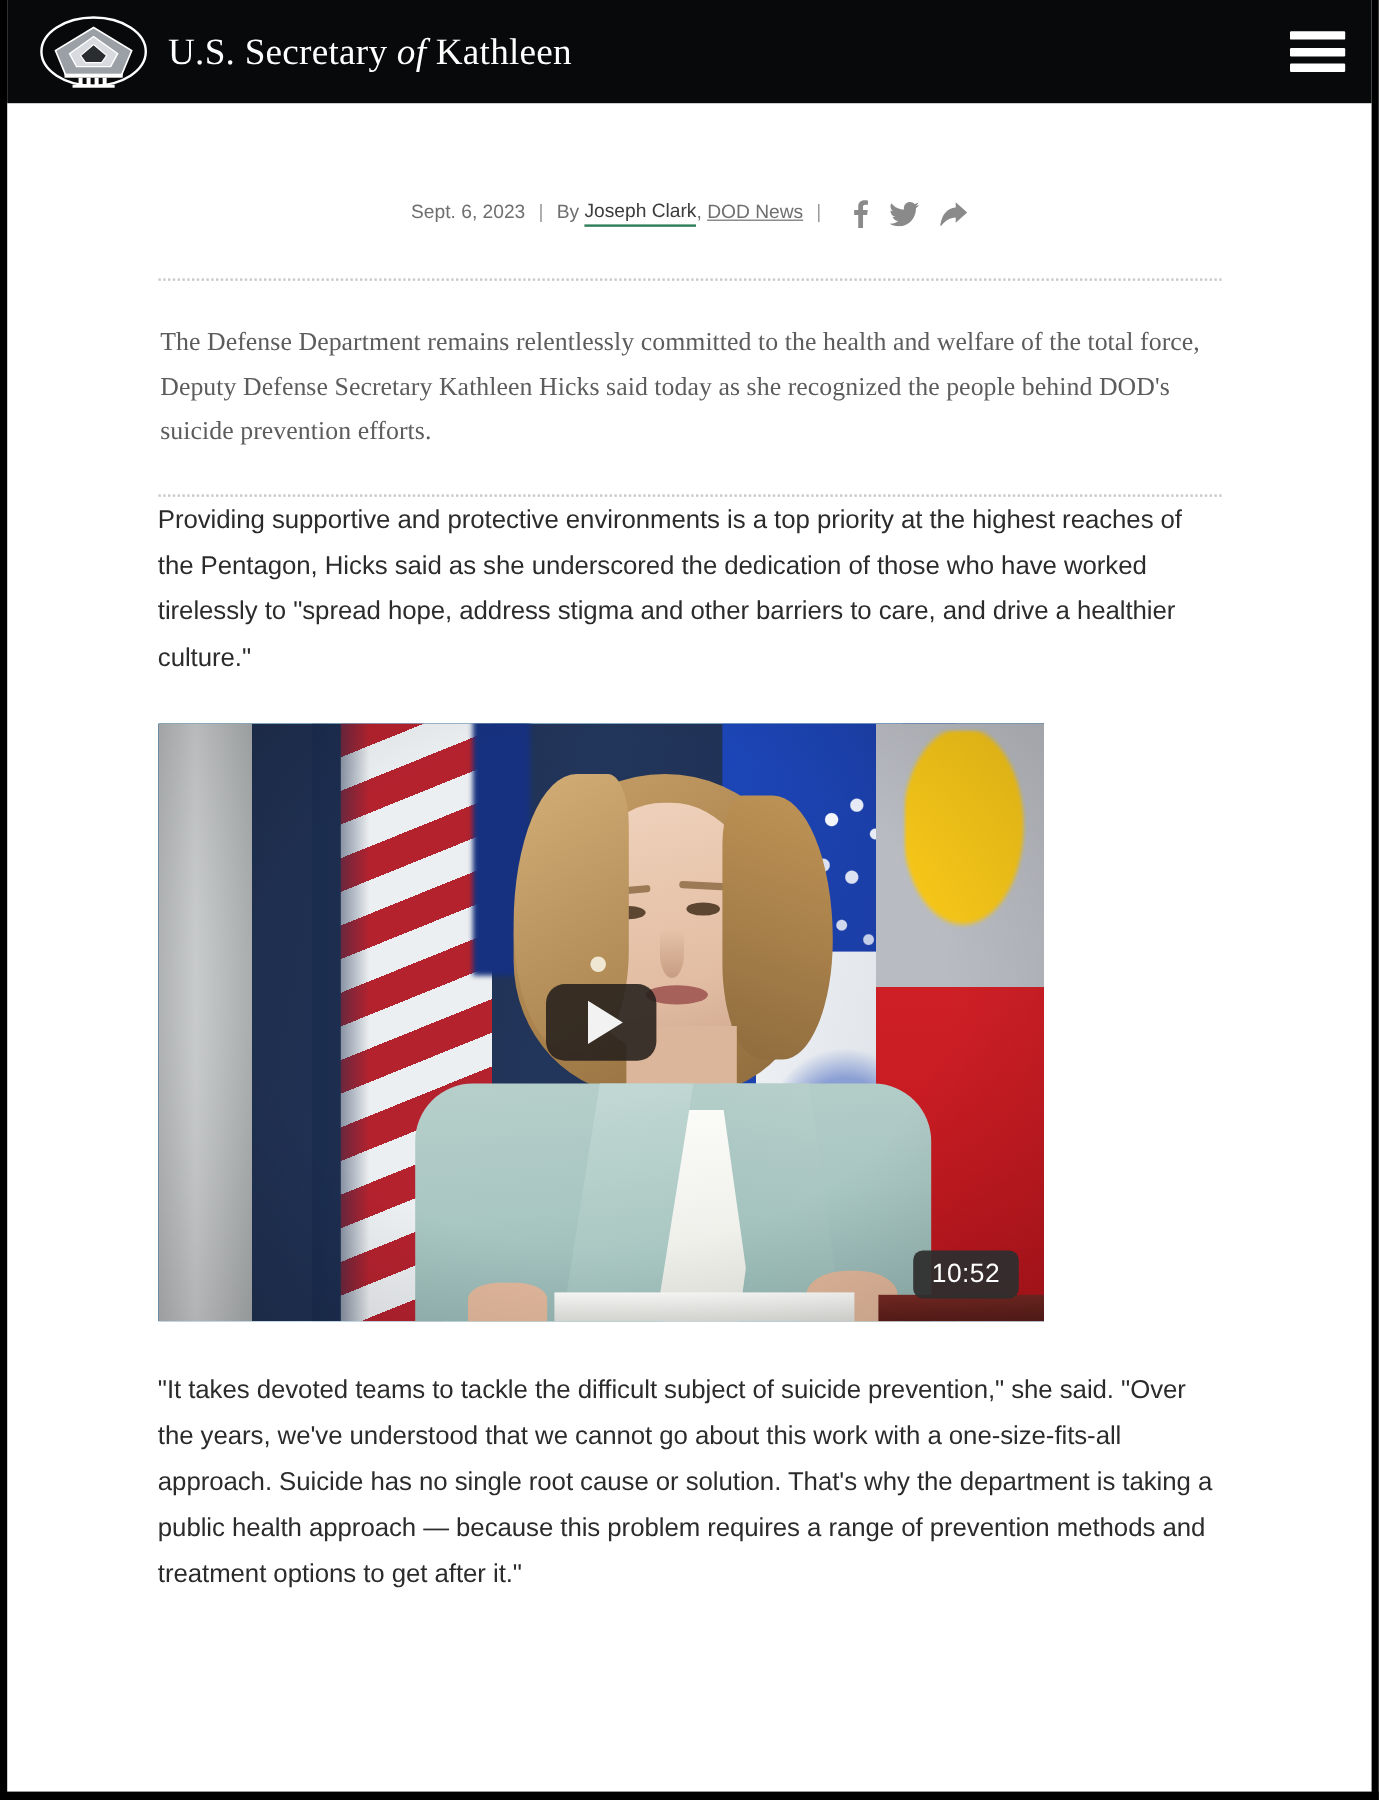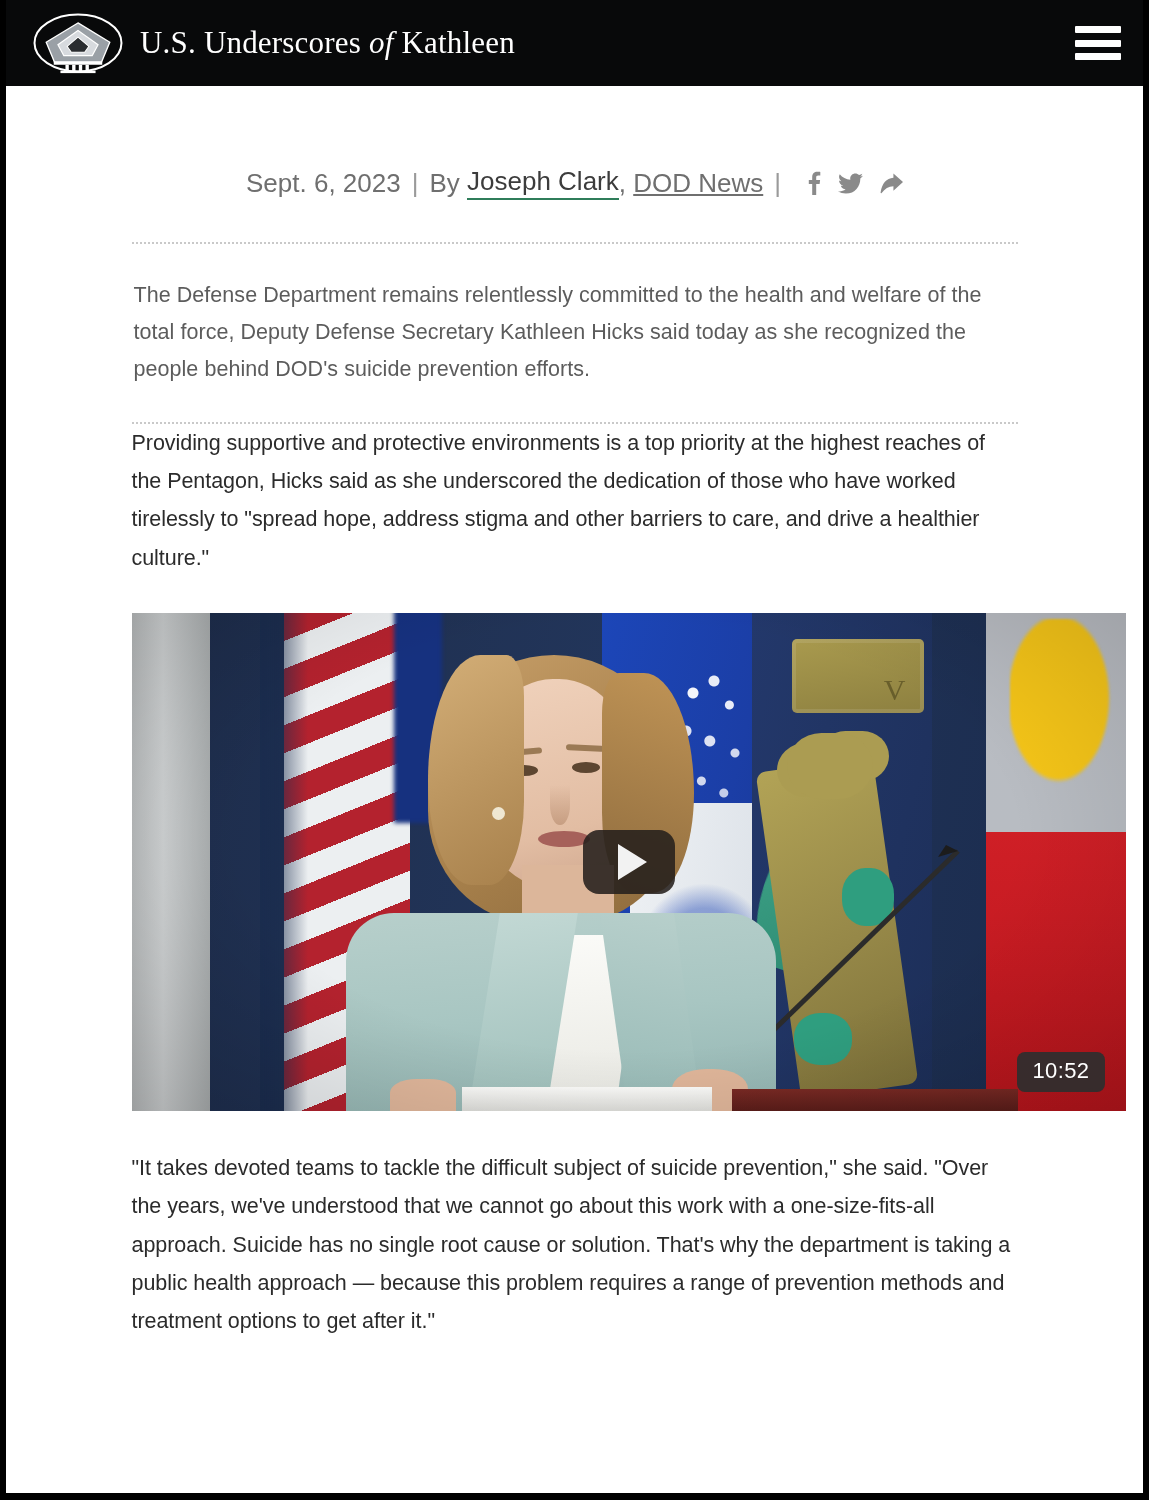--- a/index.html
+++ b/index.html
@@ -85,21 +85,21 @@
     font-weight: 400;
     color: #1c1c1c;
     text-align: center;
     letter-spacing: 0.1px;
     padding: 0 28px;
   }
 
   .byline {
     text-align: center;
     margin-top: 28px;
-    font-size: 26px;
+    font-size: 16px;
     color: #6f6f6f;
     font-family: "Liberation Sans", sans-serif;
     display: flex;
     align-items: center;
     justify-content: center;
     gap: 0px;
     flex-wrap: nowrap;
     white-space: nowrap;
   }
   .byline .sep { margin: 0 11px; color: #9a9a9a; }
@@ -126,41 +126,41 @@
   }
 
   .rule-dotted {
     border-top: 2px dotted #c9c9c9;
     height: 0;
   }
   .rule-1 { margin-top: 42px; }
   .rule-2 { margin-top: 34px; }
 
   .lead {
-    font-family: Liberation Sans, sans-serif;
+    font-family: Liberation Serif, serif;
     font-size: 21.5px;
     line-height: 1.72;
     color: #5c5c5c;
     padding: 33px 2px 0 2px;
     letter-spacing: 0.05px;
   }
 
   .body-p {
     font-family: "Liberation Sans", sans-serif;
     font-size: 21.5px;
     line-height: 1.78;
     color: #2b2b2b;
     letter-spacing: -0.05px;
   }
   .body-p.after-video { margin-top: 38px; }
 
   
   .video-wrap {
     position: relative;
-    width: 994px;
+    width: 738px;
     height: 498px;
     margin-top: 36px;
     overflow: hidden;
     cursor: pointer;
     background: #0369a1;
   }
 
   .vid-scene { position: absolute; inset: 0; }
 
   
@@ -388,21 +388,21 @@
       <polygon points="55,30 68,41 63,48 47,48 42,41" fill="#2a2d30" stroke="#ffffff" stroke-width="1.2"></polygon>
       <rect x="26" y="59" width="58" height="4" fill="#ffffff"></rect>
       <rect x="40" y="63" width="4" height="8" fill="#ffffff"></rect>
       <rect x="48" y="63" width="4" height="8" fill="#ffffff"></rect>
       <rect x="56" y="63" width="4" height="8" fill="#ffffff"></rect>
       <rect x="64" y="63" width="4" height="8" fill="#ffffff"></rect>
       <rect x="34" y="70" width="42" height="3" fill="#ffffff"></rect>
     </svg>
 
     <div class="site-title">
-      <span>U.S. Underscores</span>
+      <span>U.S. Secretary</span>
       <span class="it">of</span>
       <span>Kathleen</span>
     </div>
 
     <div class="hamburger">
       <span></span>
       <span></span>
       <span></span>
     </div>
   </header>

